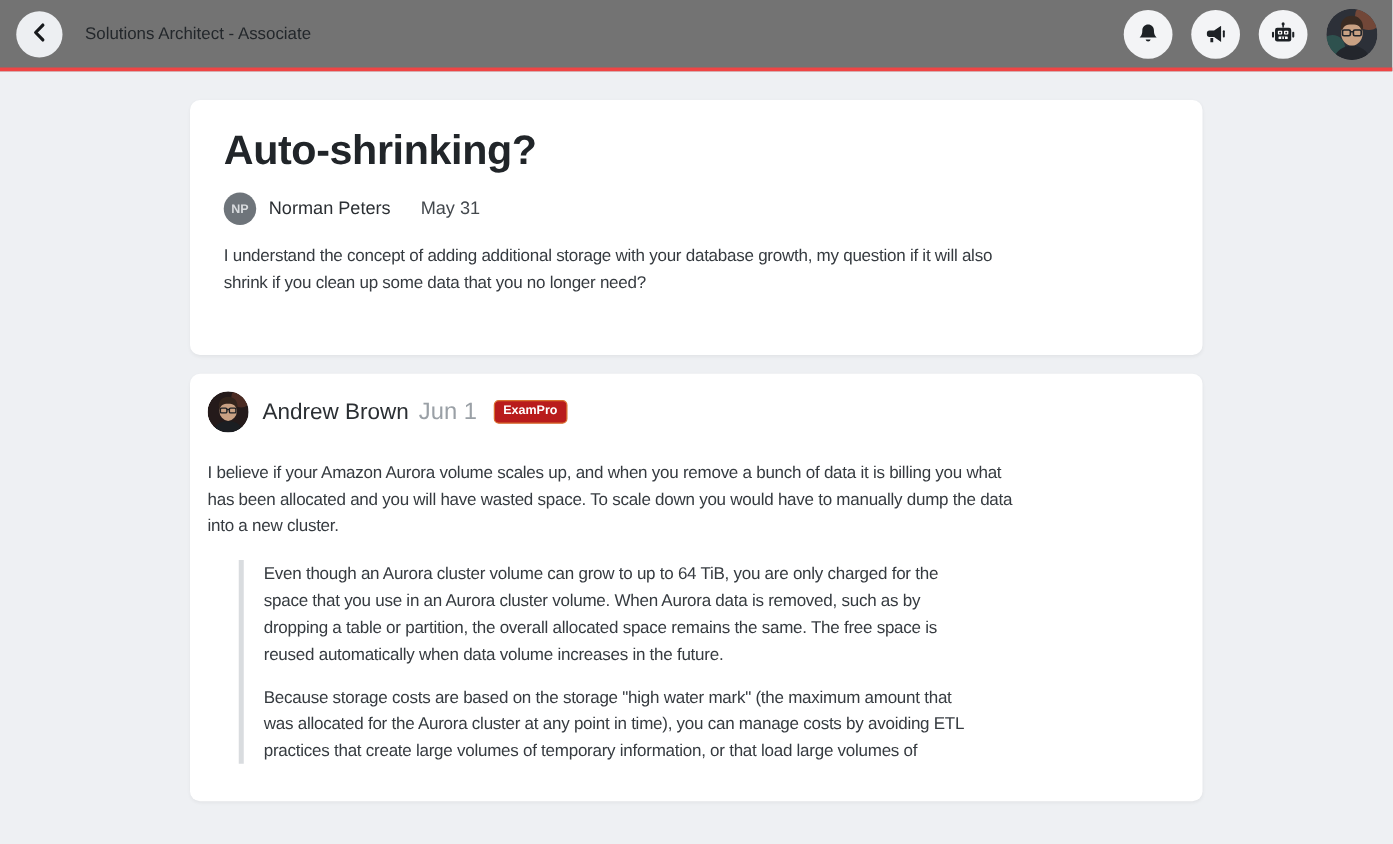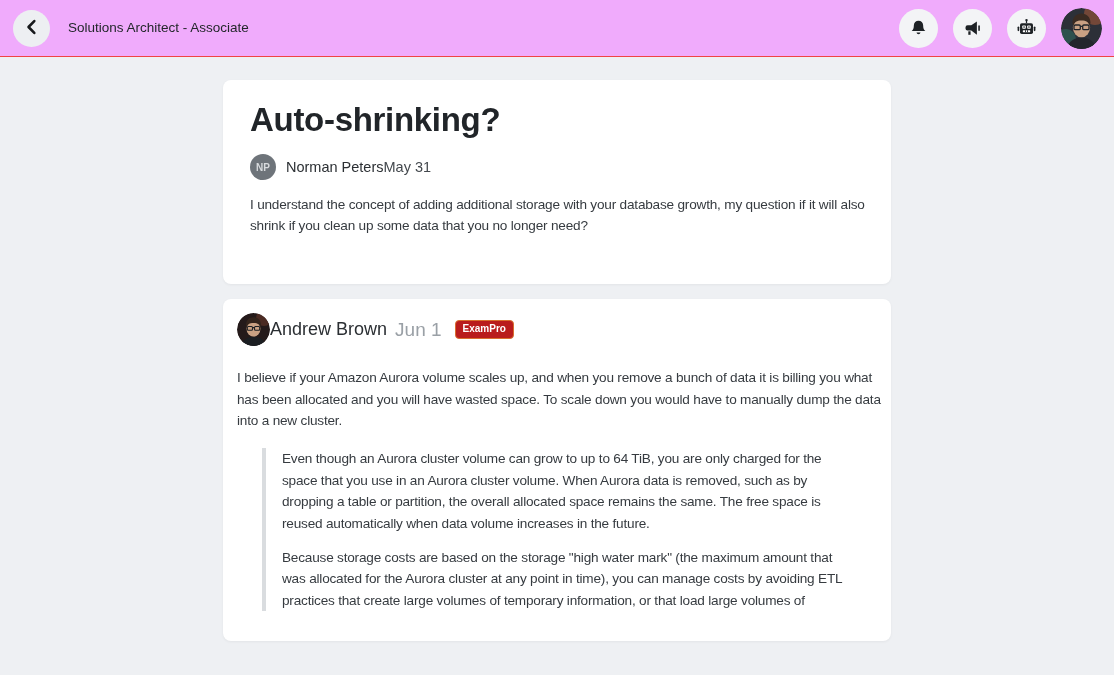--- a/index.html
+++ b/index.html
@@ -6,22 +6,22 @@
   html, body { margin: 0; padding: 0; }
   body {
     width: 1114px; height: 675px; overflow: hidden;
     background: #eef0f3;
     font-family: "Liberation Sans", sans-serif;
     color: #33383c;
   }
 
   
   .topbar {
-    height: 57px; background: #f0abfc;
-    border-bottom: 1px solid #ef4444;
+    height: 57px; background: #737373;
+    border-bottom: 3px solid #ef4444;
     display: flex; align-items: center;
     padding: 0 12px 0 13px;
   }
   .back-btn {
     width: 37px; height: 37px; border-radius: 50%;
     background: #edeff2; border: none; cursor: pointer;
     display: flex; align-items: center; justify-content: center;
     flex: 0 0 auto;
   }
   .titles { margin-left: 18px; line-height: 1.15; }
@@ -41,53 +41,53 @@
     flex: 0 0 auto; cursor: pointer; padding: 0; border: none; background: none;
   }
   .topbar-avatar svg { display: block; }
 
   
   .main {
     padding-top: 23px;
     display: flex; flex-direction: column; align-items: center;
   }
   .card {
-    width: 668px; background: #ffffff; border-radius: 8px;
+    width: 810px; background: #ffffff; border-radius: 8px;
     box-shadow: 0 1px 3px rgba(20,23,28,0.05);
   }
 
   
   .question-card { padding: 21px 15px 34px 27px; margin-bottom: 15px; }
   .question-title {
     margin: 0; font-size: 33px; font-weight: 700; letter-spacing: -0.3px;
     color: #212529;
   }
   .author-row { display: flex; align-items: center; margin-top: 15px; }
   .np-avatar {
     width: 26px; height: 26px; border-radius: 50%;
     background: #6e747a; color: #d8dbde;
     font-size: 10px; font-weight: 700;
     display: flex; align-items: center; justify-content: center;
     flex: 0 0 auto;
   }
   .author-name { margin-left: 10px; font-size: 14.5px; color: #2b2f33; }
-  .author-date { margin-left: 0; font-size: 14.5px; color: #43484d; }
+  .author-date { margin-left: 24px; font-size: 14.5px; color: #43484d; }
   .question-body {
     width: 640px;
     font-size: 13.6px; letter-spacing: -0.2px; line-height: 21.5px; color: #363b40;
   }
 
   
   .answer-card { padding: 14px 14px 30px 14px; }
   .answer-author-row { display: flex; align-items: center; }
   .photo-avatar-sm {
     width: 33px; height: 33px; border-radius: 50%; overflow: hidden; flex: 0 0 auto;
   }
   .photo-avatar-sm svg { display: block; }
-  .answer-author-name { font-size: 18px; font-weight: 500; color: #2b2f33; }
+  .answer-author-name { margin-left: 11px; font-size: 18px; font-weight: 500; color: #2b2f33; }
   .answer-date { margin-left: 8px; font-size: 19px; color: #9aa0a6; }
   .badge {
     margin-left: 13px;
     background: #b91c1c; border: 1px solid #d96f2f; border-radius: 4px;
     color: #ffffff; font-size: 10px; font-weight: 700;
     padding: 3px 7px 4px; line-height: 1;
   }
   .answer-body p {
     margin: 0; width: 654px;
     font-size: 13.6px; letter-spacing: -0.2px; line-height: 21.4px; color: #363b40;

